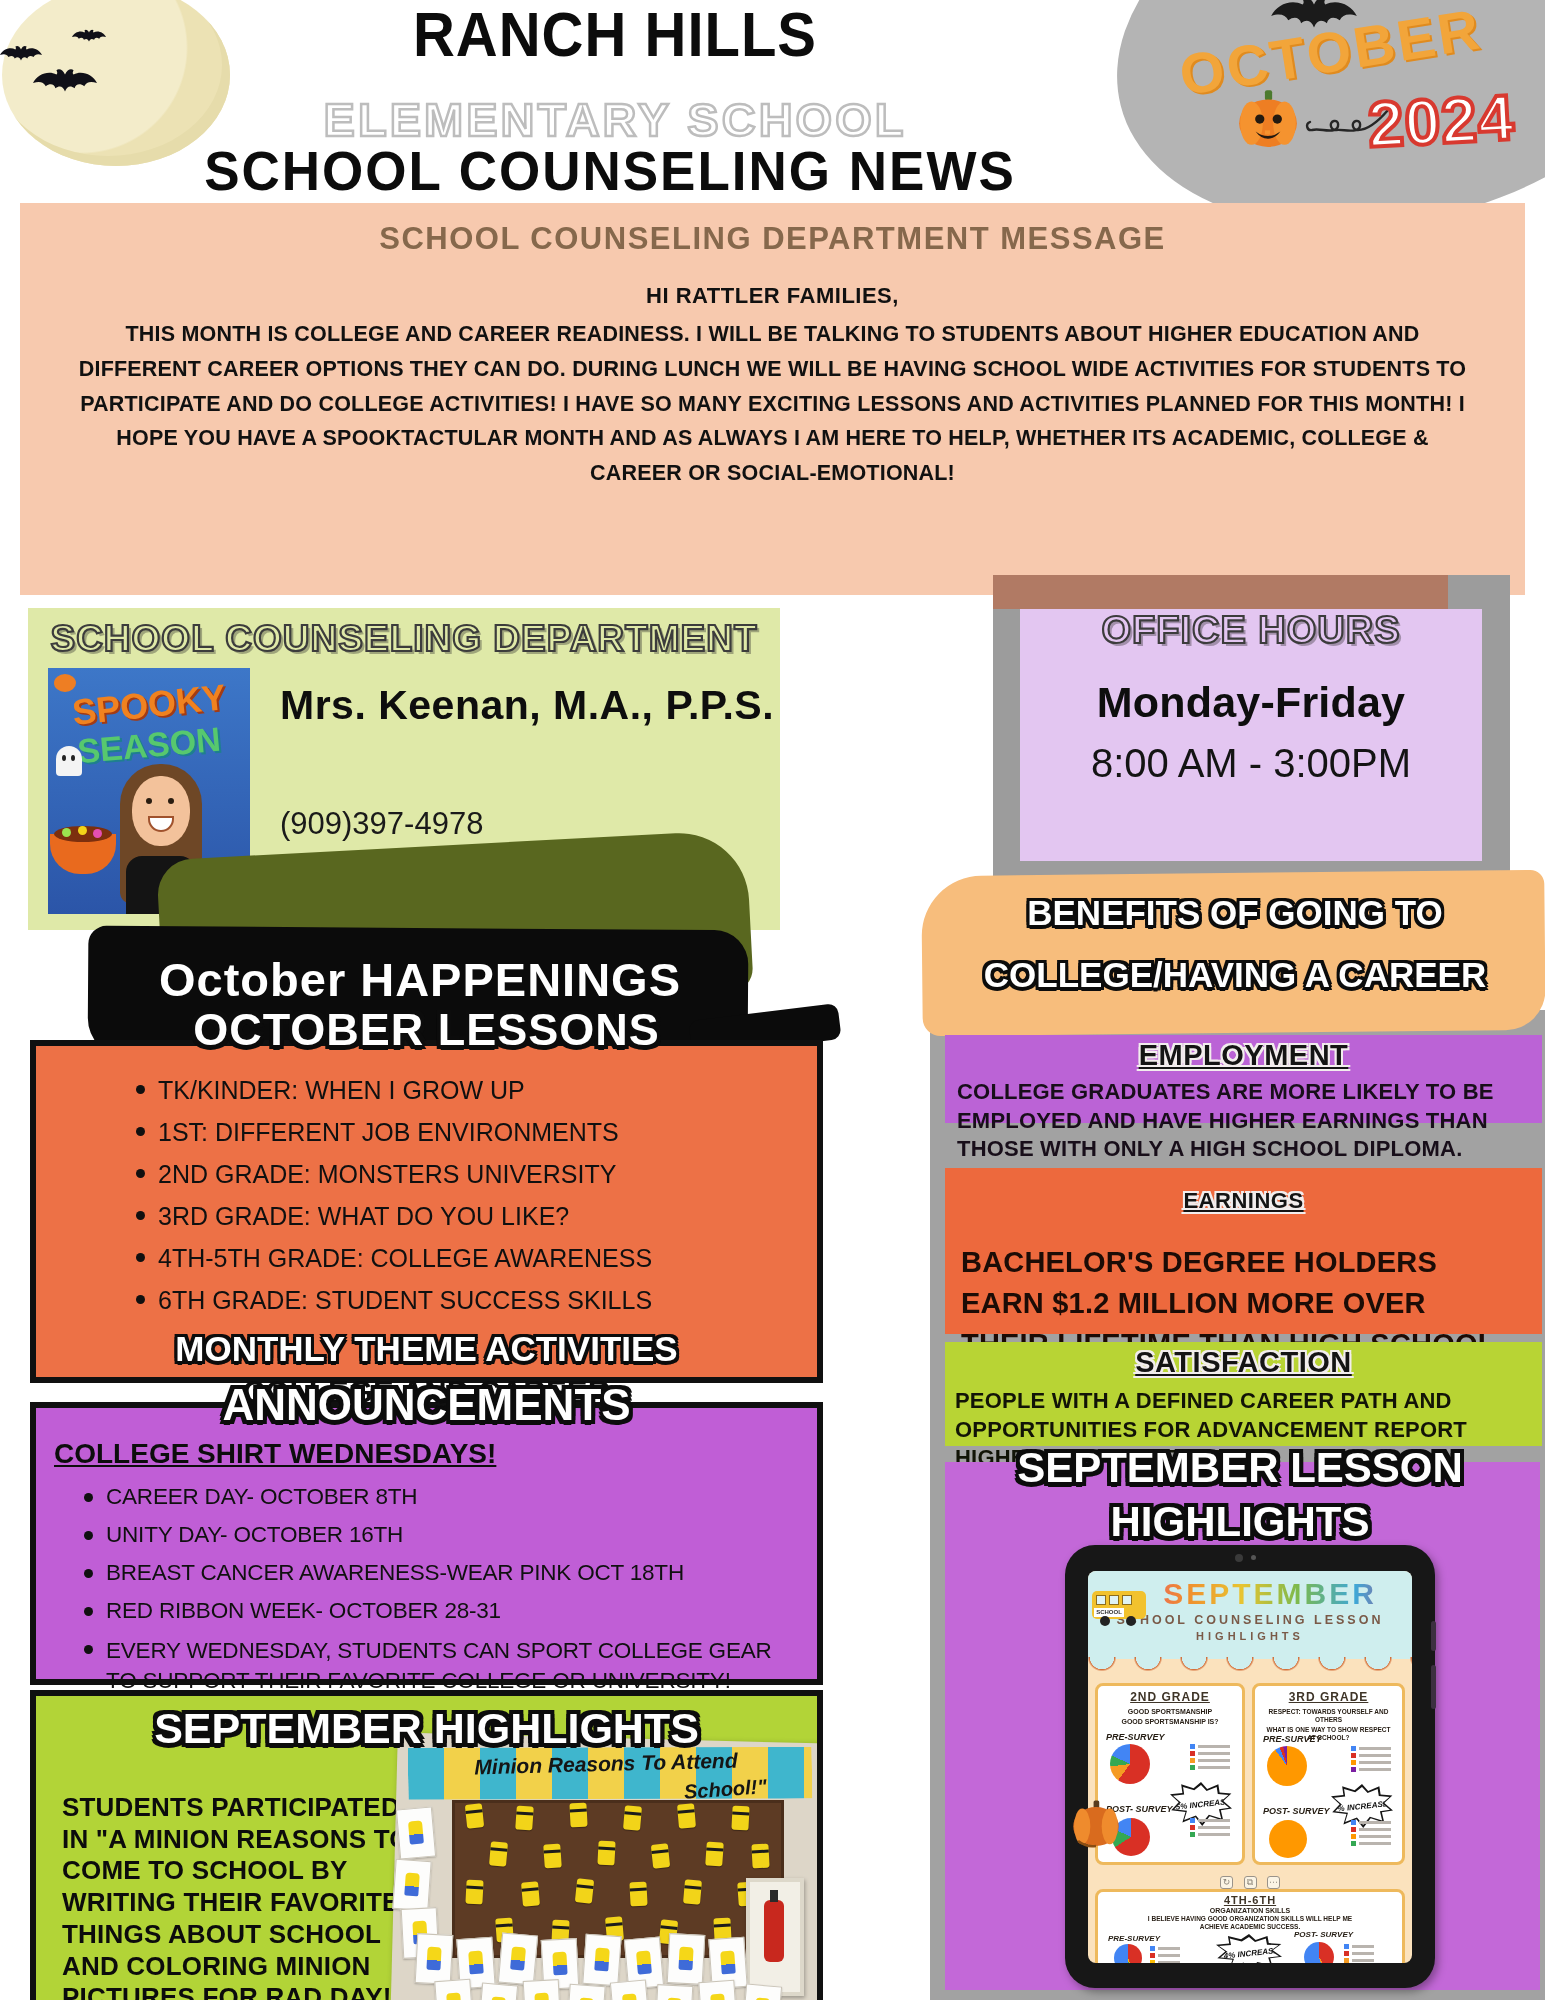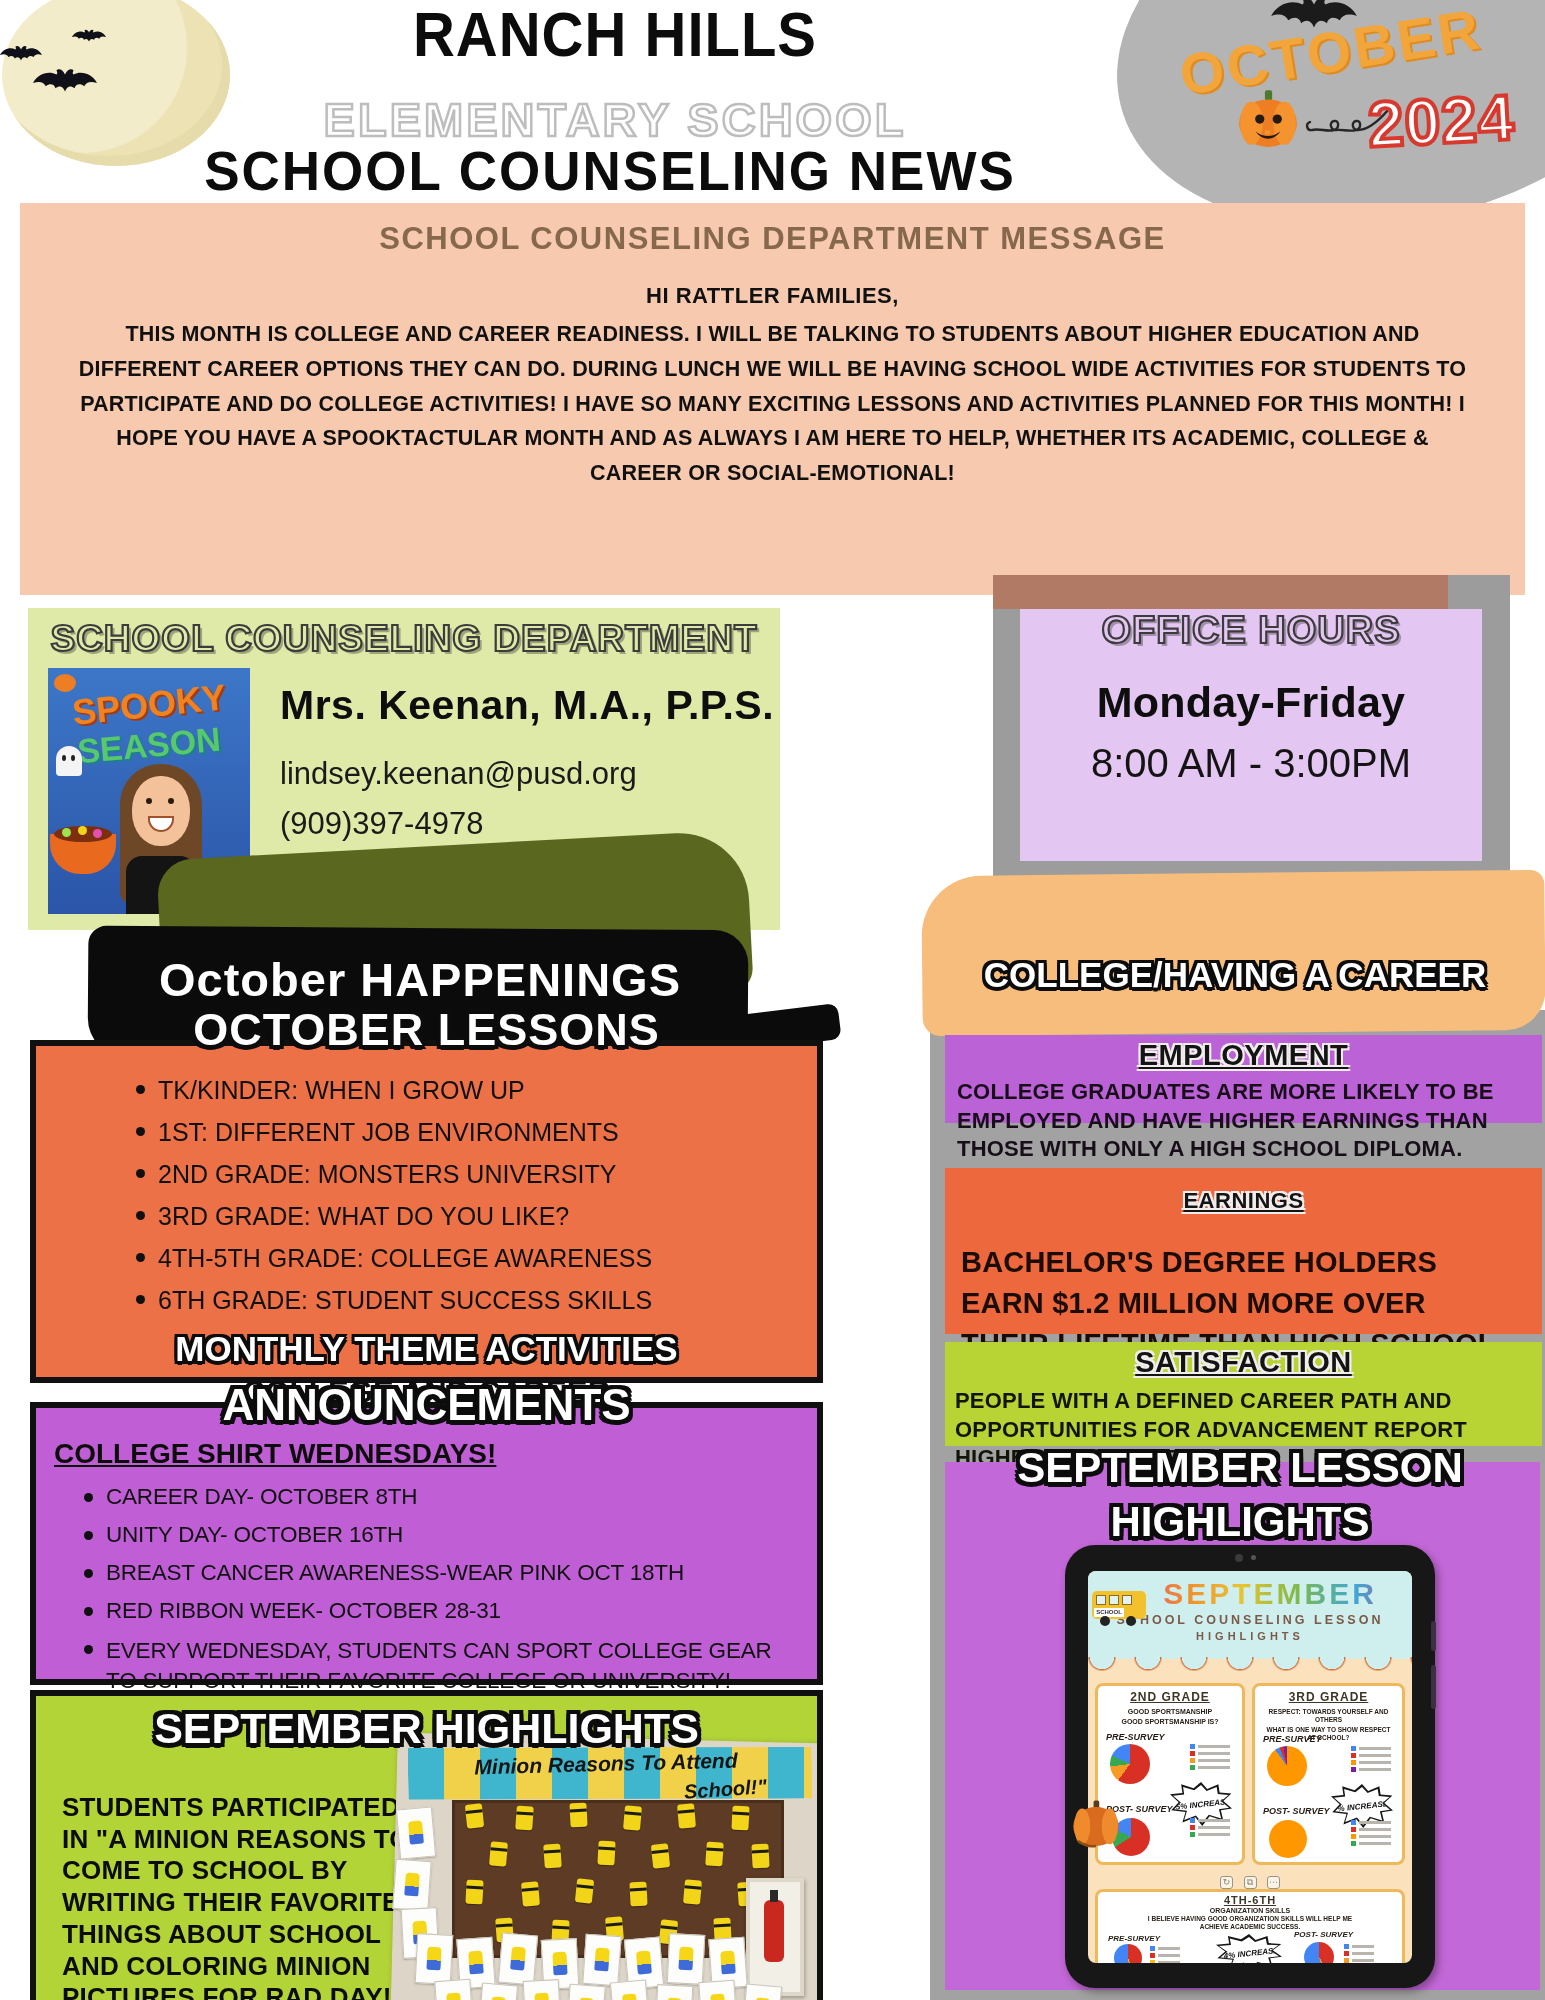--- a/index.html
+++ b/index.html
@@ -133,21 +133,20 @@
       </div>
       <div class="abs" style="left:158px;top:186px;width:40px;height:60px">
         <div class="abs" style="left:4px;top:14px;width:32px;height:46px;background:#141414;border-radius:14px 14px 0 0"></div>
         <div class="abs" style="left:5px;top:4px;width:0;height:0;border-left:7px solid transparent;border-right:7px solid transparent;border-bottom:13px solid #141414"></div>
         <div class="abs" style="left:22px;top:4px;width:0;height:0;border-left:7px solid transparent;border-right:7px solid transparent;border-bottom:13px solid #141414"></div>
         <div class="abs" style="left:11px;top:26px;width:5px;height:5px;background:#6fe04c;border-radius:50%"></div>
         <div class="abs" style="left:24px;top:26px;width:5px;height:5px;background:#6fe04c;border-radius:50%"></div>
       </div>
     </div>
     <div class="abs mk" style="left:252px;top:74px;font-size:41px;letter-spacing:.5px;color:#0e0e0e">Mrs. Keenan, M.A., P.P.S.</div>
-    <div class="abs" style="left:252px;top:148px;font-size:31px;font-weight:500;color:#1a1a1a">lindsey.keenan@pusd.org</div>
     <div class="abs" style="left:252px;top:198px;font-size:31px;font-weight:500;color:#1a1a1a">(909)397-4978</div>
   </div>
 
   <div class="abs" style="left:993px;top:575px;width:517px;height:312px;background:#9c9c9c"></div>
   <div class="abs" style="left:993px;top:575px;width:455px;height:34px;background:#b17a64"></div>
   <div class="abs" style="left:1020px;top:609px;width:462px;height:252px;background:#e3c6f1">
     <div class="ctr outD" style="font-size:38px;color:#e3c6f1">OFFICE HOURS</div>
     <div class="ctr mk" style="margin-top:26px;font-size:43px;color:#0e0e0e">Monday-Friday</div>
     <div class="ctr" style="margin-top:14px;font-size:40px;font-weight:500;color:#141414">8:00 AM - 3:00PM</div>
   </div>
@@ -245,20 +244,21 @@
       <div class="paper" style="left:262px;top:247px;transform:rotate(3deg)"></div>
       <div class="paper" style="left:306px;top:243px;transform:rotate(-4deg)"></div>
       <div class="paper" style="left:350px;top:247px;transform:rotate(5deg)"></div>
     </div>
   </div>
 
   <div class="abs" style="left:930px;top:1010px;width:615px;height:990px;background:#a2a2a2"></div>
 
   <div class="abs" style="left:922px;top:873px;width:623px;height:160px;background:#f7bd7c;
     border-radius:60px 14px 40px 18px;transform:rotate(-.6deg)"></div>
+  <div class="abs ctr stk3" style="left:940px;top:893px;width:590px;font-size:35px">BENEFITS OF GOING TO</div>
   <div class="abs ctr stk3" style="left:940px;top:955px;width:590px;font-size:35px">COLLEGE/HAVING A CAREER</div>
 
   <div class="abs" style="left:945px;top:1035px;width:597px;height:88px;background:#bb63d6">
     <div class="ctr undT" style="margin-top:4px;font-size:29px;letter-spacing:.5px">EMPLOYMENT</div>
     <div class="mk" style="margin:6px 10px 0 12px;font-size:22px;line-height:1.3;color:#180e1a">COLLEGE GRADUATES ARE MORE LIKELY TO BE EMPLOYED AND HAVE HIGHER EARNINGS THAN THOSE WITH ONLY A HIGH SCHOOL DIPLOMA.</div>
   </div>
 
   <div class="abs" style="left:945px;top:1168px;width:597px;height:166px;background:#ed693d">
     <div class="ctr undT" style="margin-top:20px;font-size:22px;letter-spacing:.5px">EARNINGS</div>
     <div class="mk" style="margin:28px 30px 0 16px;font-size:29px;line-height:1.42;color:#1c0c06">BACHELOR'S DEGREE HOLDERS EARN $1.2 MILLION MORE OVER THEIR LIFETIME THAN HIGH SCHOOL GRADUATES.</div>

